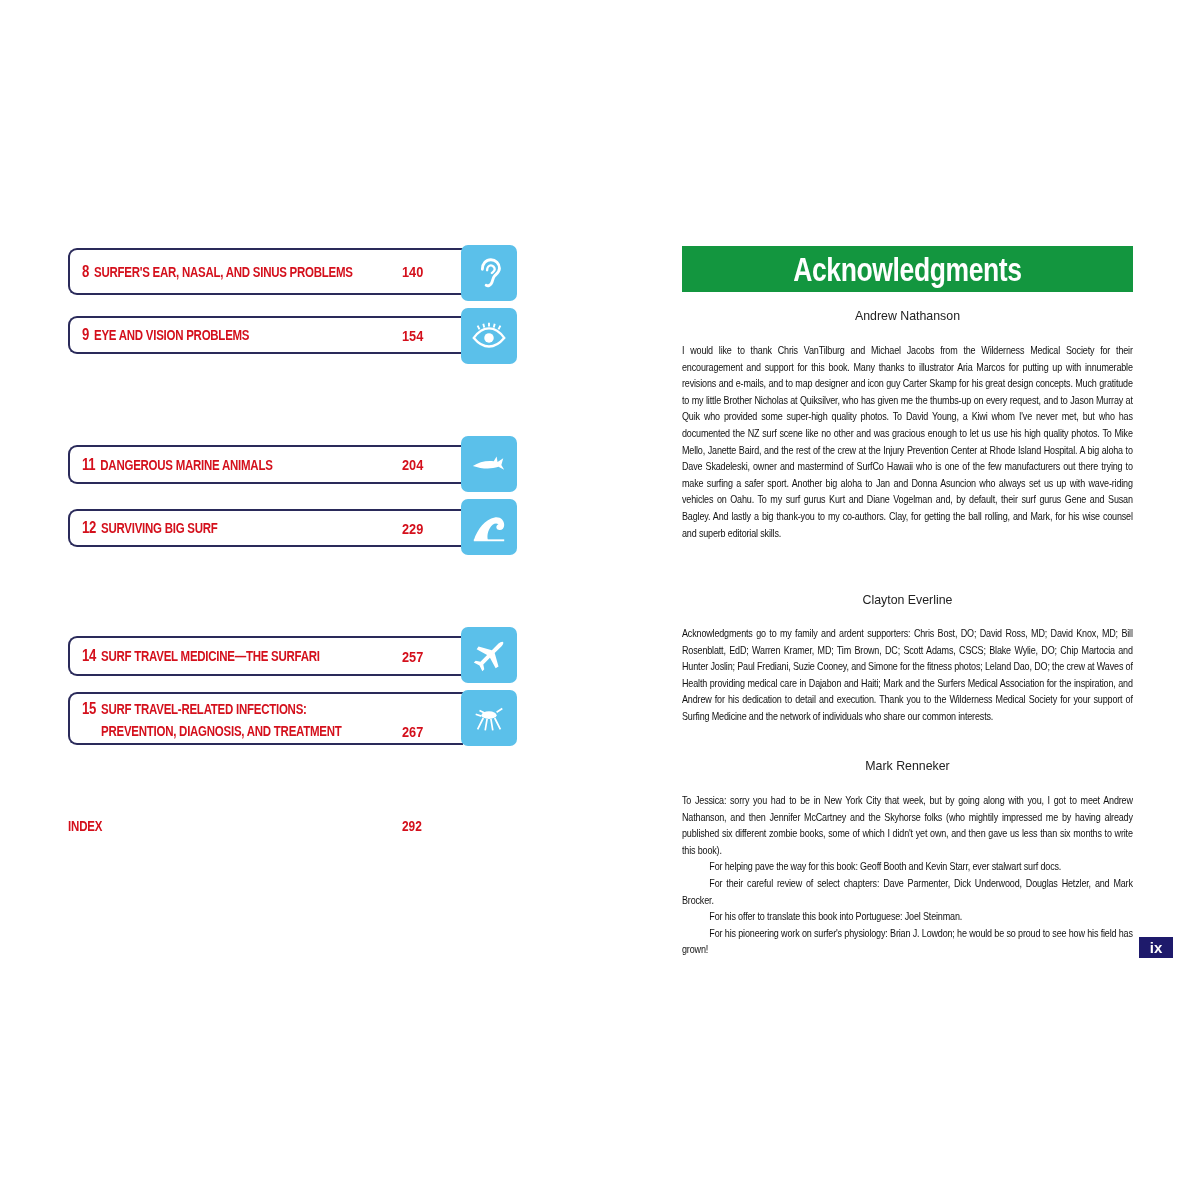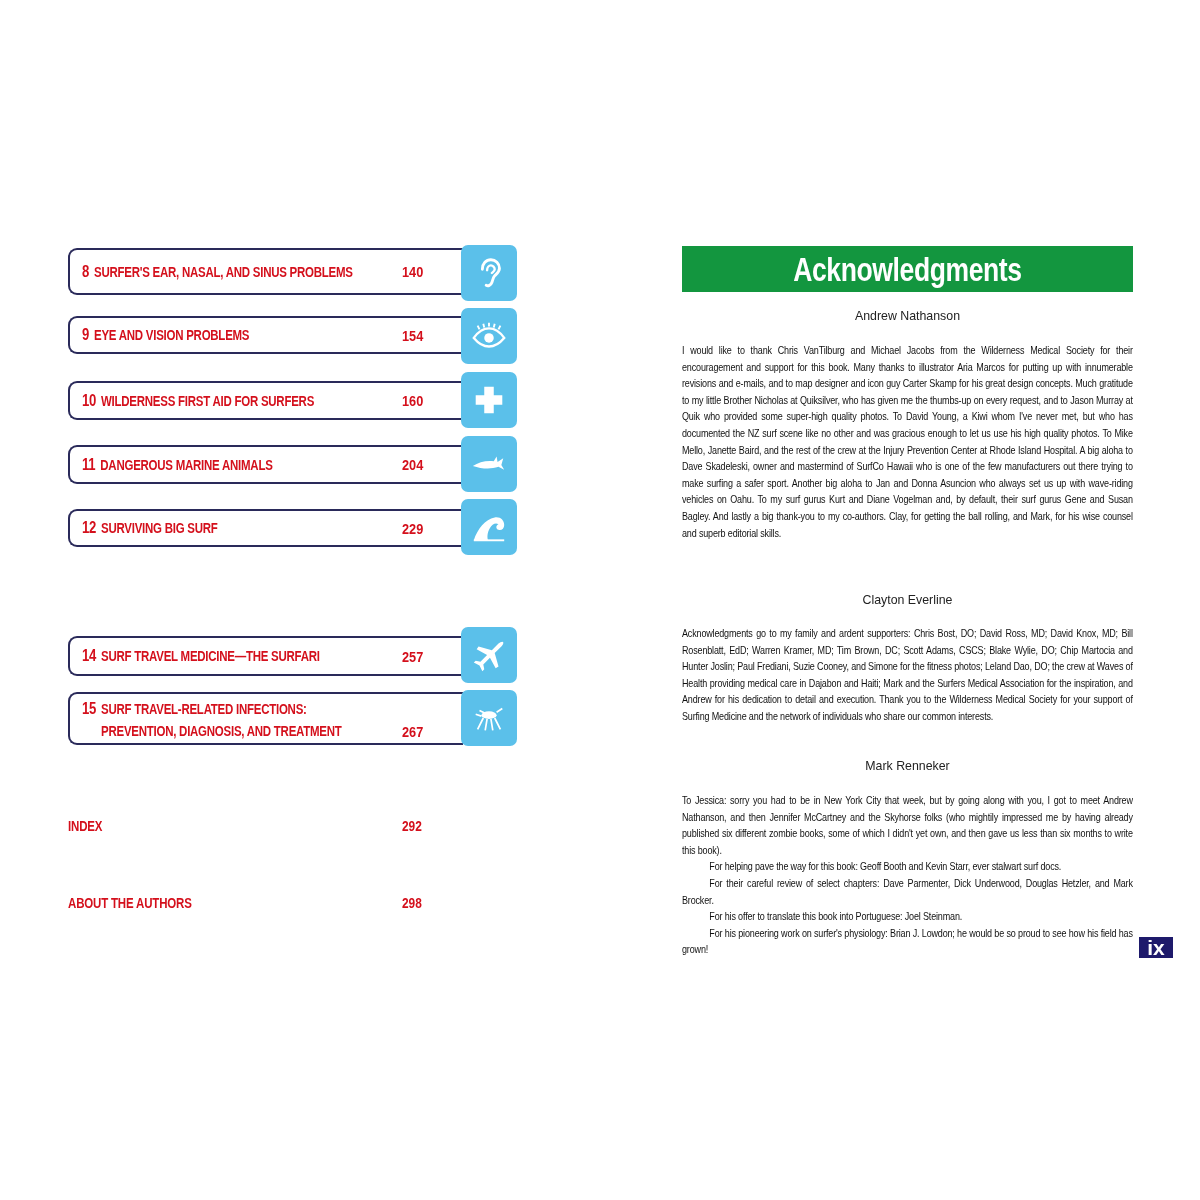--- a/index.html
+++ b/index.html
@@ -45,21 +45,21 @@
     .ack-header span { color: #ffffff; font-weight: bold; font-size: 34px; transform: scaleX(0.78); letter-spacing: -0.5px; }
     .author { position: absolute; left: 682px; width: 451px; text-align: center; font-size: 13px; color: #222; transform: scaleX(0.95); }
     .para {
       position: absolute; left: 682px; width: 560px; font-size: 11.2px; line-height: 16.6px; color: #111;
       text-align: justify; transform: scaleX(0.805); transform-origin: left top; letter-spacing: -0.2px;
     }
     .para p { margin: 0; }
     .para p.indent { text-indent: 34px; }
     .page-num {
       position: absolute; left: 1139px; top: 937px; width: 34px; height: 21px; background: #1e1a6b;
-      color: #fff; font-weight: bold; font-size: 21px; display: flex; align-items: center; justify-content: center;
+      color: #fff; font-weight: bold; font-size: 15px; display: flex; align-items: center; justify-content: center;
     }
   </style>
 </head>
 <body>
 
 <div class="page-left">
 
   <div class="toc-entry" style="top:245px;height:53px;">
     <div class="toc-box" style="top:3px;bottom:3px;"></div>
     <div class="toc-text">
@@ -84,33 +84,20 @@
     <div class="toc-page" style="top:6px;bottom:9px;">154</div>
     <div class="toc-icon" style="top:-2px;height:56px;">
       <svg viewBox="0 0 40 40">
           <path d="M4 22c5-7 11-10 16-10s11 3 16 10c-5 6-11 9-16 9S9 28 4 22z" fill="none" stroke="#fff" stroke-width="2.5"></path>
           <circle cx="20" cy="22" r="5" fill="#fff"></circle>
           <path d="M10 13l-2-4M15 11l-1-4M20 10V6M25 11l1-4M30 13l2-4" stroke="#fff" stroke-width="2"></path>
         </svg>
     </div>
   </div>
 
-  <div class="toc-entry" style="top:372px;height:56px;">
-    <div class="toc-box" style="top:9px;bottom:8px;"></div>
-    <div class="toc-text" style="top:9px;bottom:8px;">
-      <span class="toc-num">10</span>
-      <span>Wilderness First Aid for Surfers</span>
-    </div>
-    <div class="toc-page" style="top:9px;bottom:8px;">160</div>
-    <div class="toc-icon" style="top:0;height:56px;">
-      <svg viewBox="0 0 40 40">
-          <path d="M15 6h10v9h9v10h-9v9H15v-9H6V15h9z" fill="#fff"></path>
-        </svg>
-    </div>
-  </div>
 
   <div class="toc-entry" style="top:436px;height:56px;">
     <div class="toc-box" style="top:9px;bottom:8px;"></div>
     <div class="toc-text" style="top:9px;bottom:8px;">
       <span class="toc-num">11</span>
       <span>Dangerous Marine Animals</span>
     </div>
     <div class="toc-page" style="top:9px;bottom:8px;">204</div>
     <div class="toc-icon" style="top:0;height:56px;">
       <svg viewBox="0 0 40 40">
@@ -165,24 +152,20 @@
           <path d="M10 12l6 3M28 14l6-4M14 20l-6 12M18 21l-2 12M22 21l2 12M26 20l6 12M6 16l6 2" stroke="#fff" stroke-width="1.8" fill="none"></path>
         </svg>
     </div>
   </div>
 
 
   <div class="extra" style="top:818px;height:20px;text-decoration:underline;">
     <span class="lbl" style="text-transform:uppercase;">Index</span>
     <span class="pg">292</span>
   </div>
-  <div class="extra" style="top:895px;height:20px;">
-    <span class="lbl" style="text-transform:uppercase;">About the Authors</span>
-    <span class="pg">298</span>
-  </div>
 </div>
 
 <div class="page-right"></div>
 
 <div class="ack-header">
   <span>Acknowledgments</span>
 </div>
 
 <div class="author" style="top:308px;">Andrew Nathanson</div>
 <div class="para" style="top:342px;">

